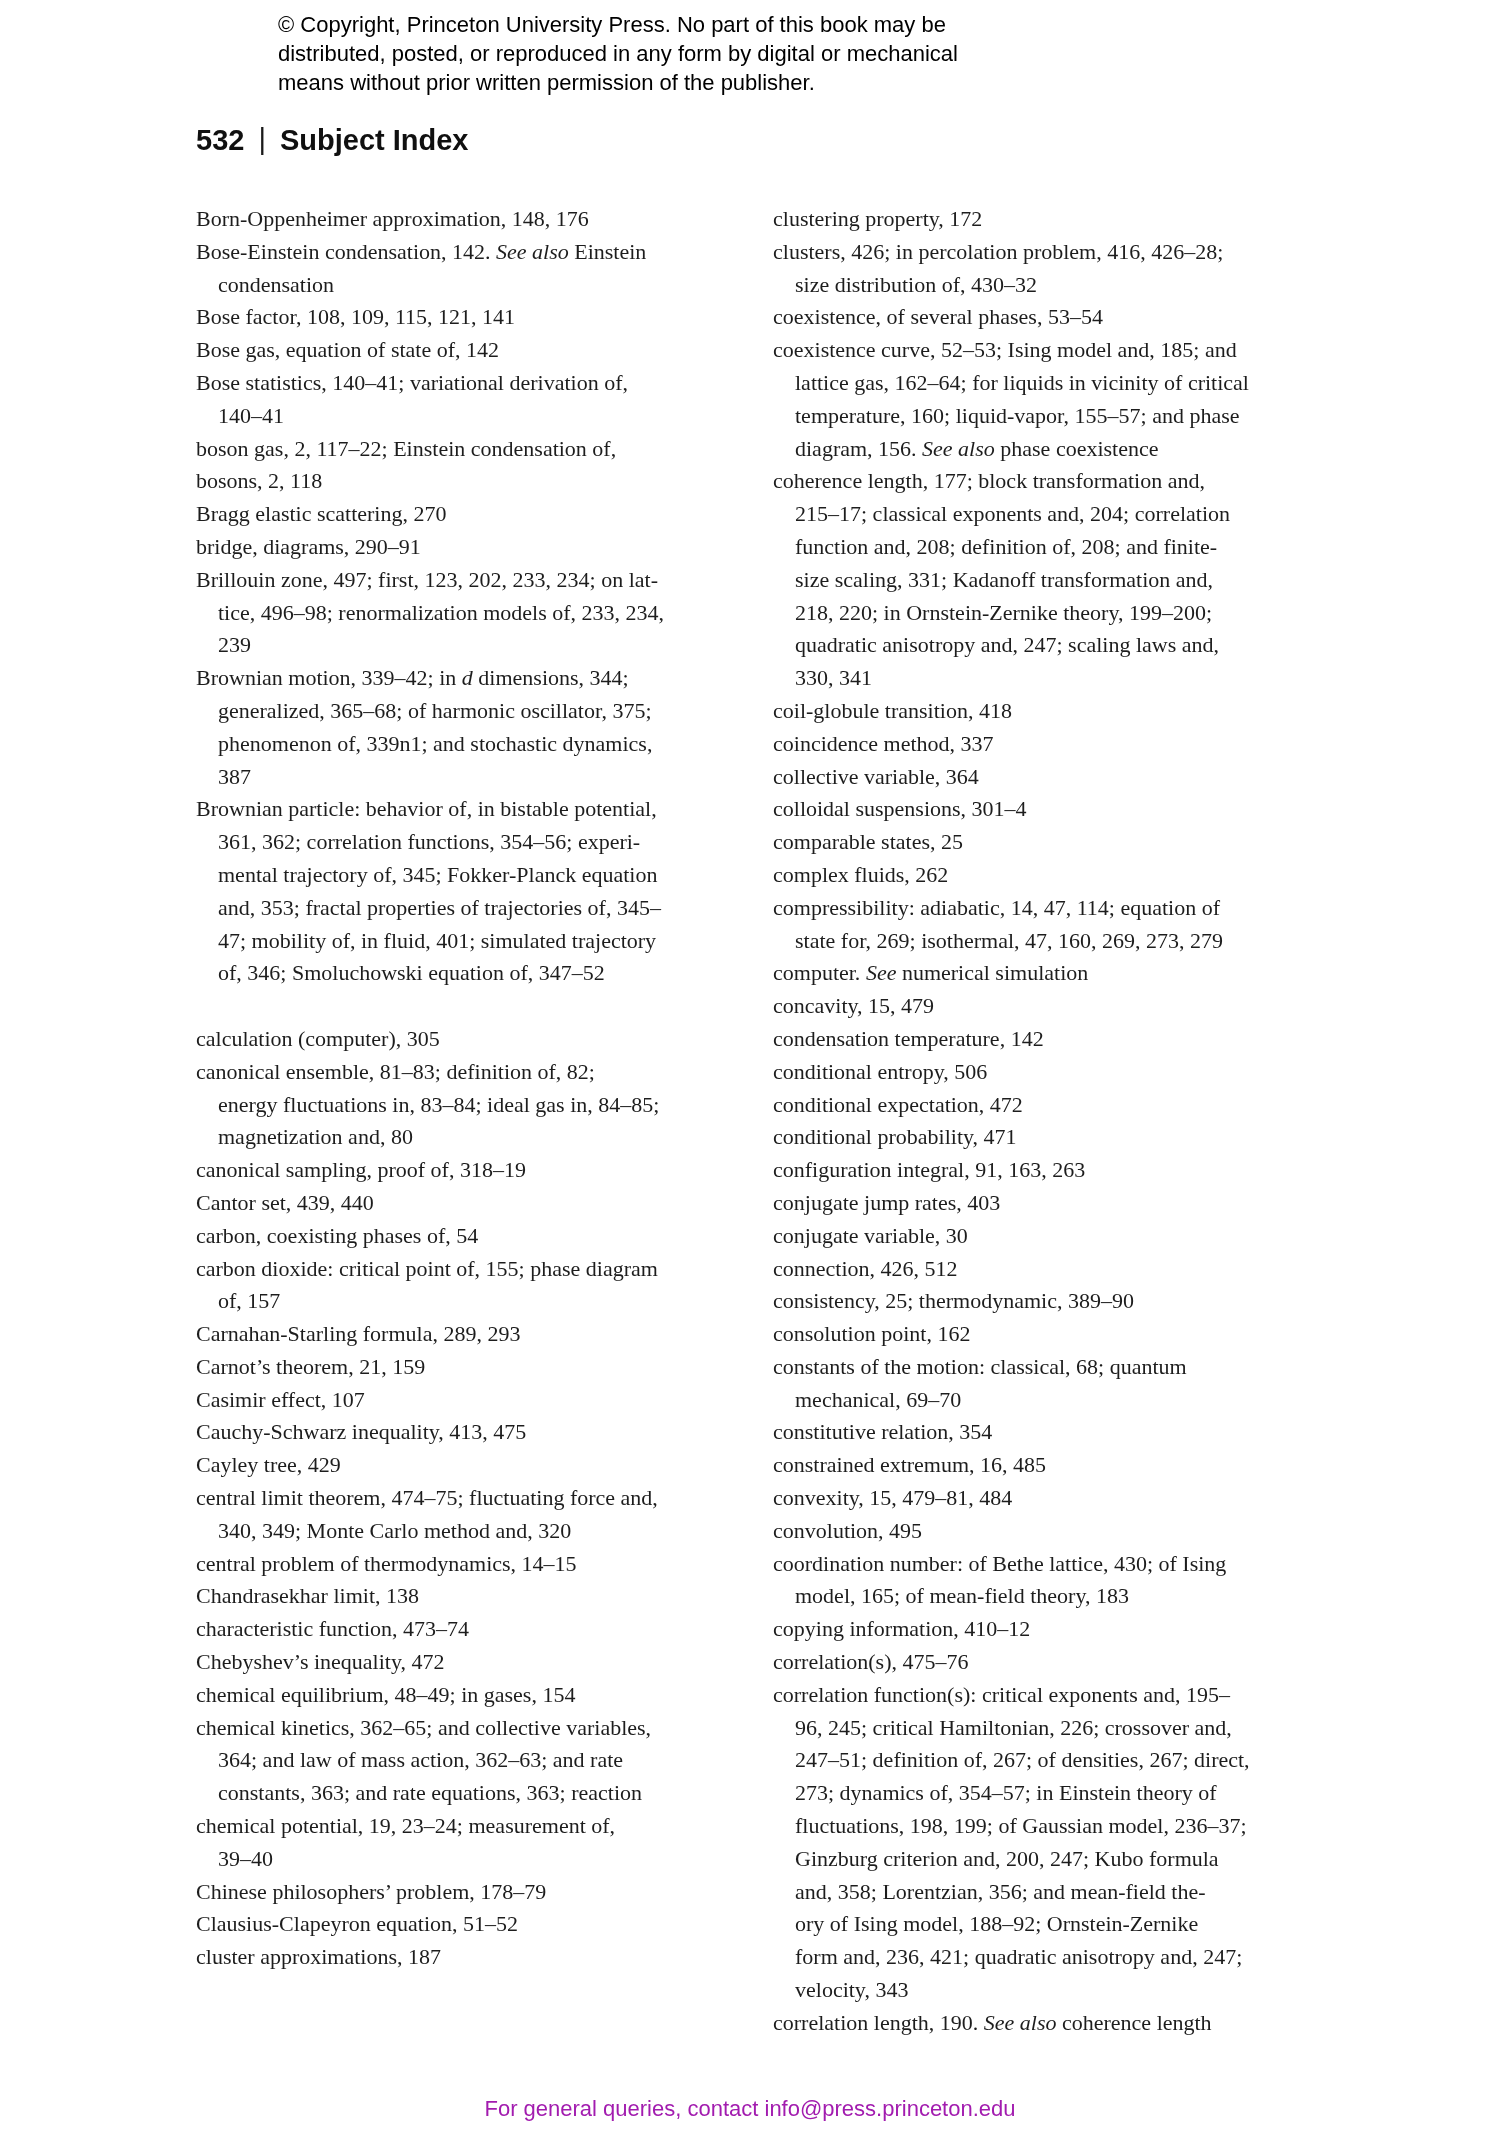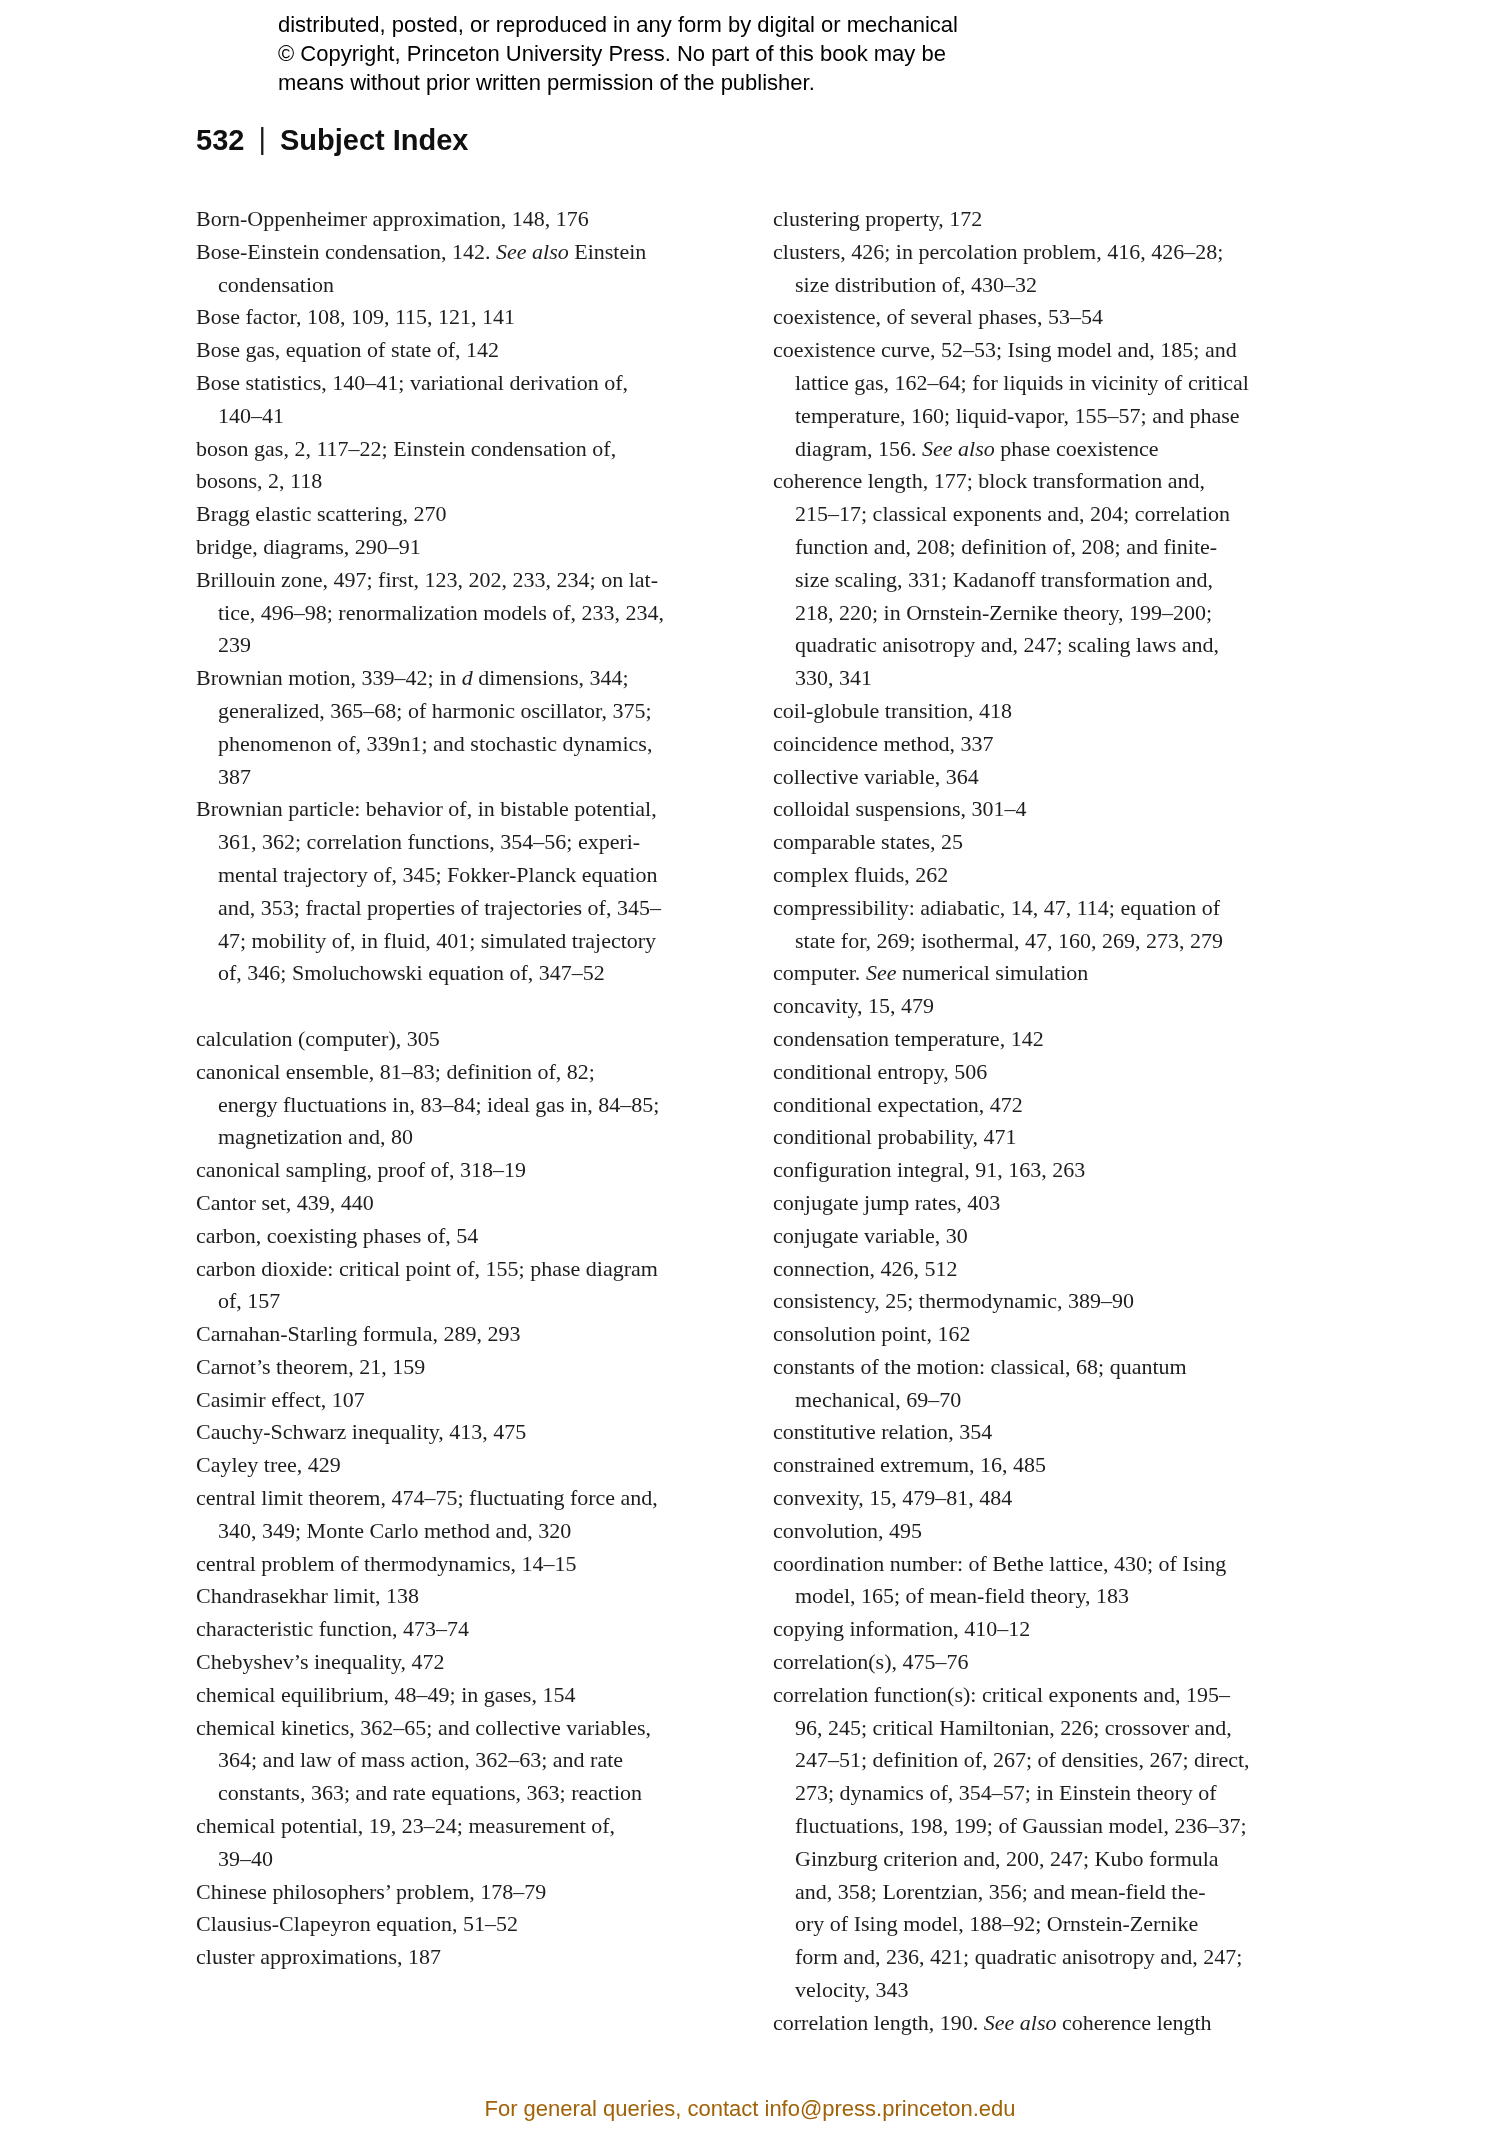--- a/index.html
+++ b/index.html
@@ -32,29 +32,29 @@
   }
   .col-left  { left: 196px; }
   .col-right { left: 773px; }
   .line { height: 32.8px; }
   .line.indent { padding-left: 22px; }
   .it { font-style: italic; }
   .footer {
     position: absolute; left: 0; top: 2096px; width: 1500px;
     text-align: center;
     font-family: "Liberation Sans", sans-serif;
-    font-size: 22px; color: #a16207;
+    font-size: 22px; color: #a21caf;
   }
 </style>
 </head>
 <body>
 
 <div class="copyright">
+  <div>© Copyright, Princeton University Press. No part of this book may be</div>
   <div>distributed, posted, or reproduced in any form by digital or mechanical</div>
-  <div>© Copyright, Princeton University Press. No part of this book may be</div>
   <div>means without prior written permission of the publisher.</div>
 </div>
 
 <div class="page-header">
   <span>532</span>
   <span class="sep">|</span>
   <span>Subject Index</span>
 </div>
 
 <div class="col col-left" id="col-left">

